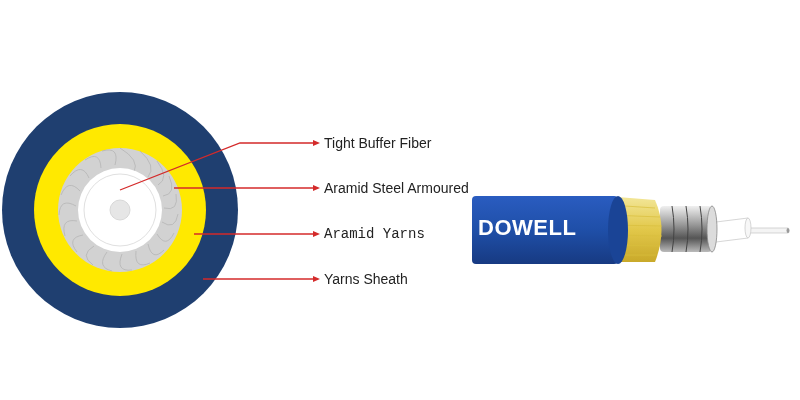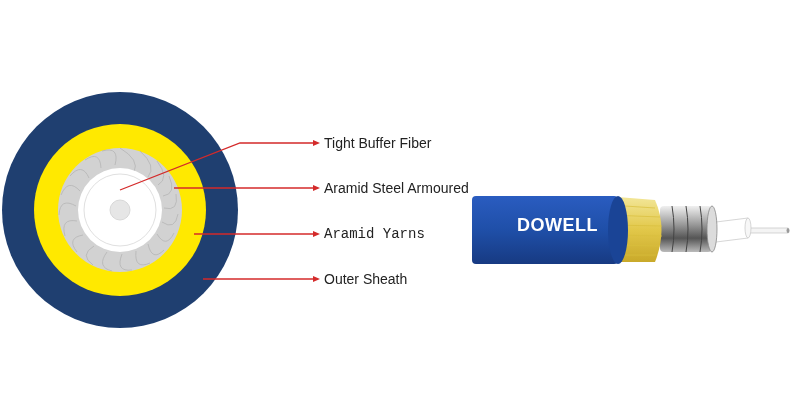--- a/index.html
+++ b/index.html
@@ -1,19 +1,19 @@
 <!DOCTYPE html>
 <html><head>
 <meta charset="utf-8">
 <style>
   html, body { margin:0; padding:0; background:#ffffff; }
   body { width:800px; height:400px; position:relative; overflow:hidden; font-family:"Liberation Sans", sans-serif; }
   svg { position:absolute; left:0; top:0; }
   .label { position:absolute; left:324px; font-size:14px; color:#222; line-height:16px; white-space:nowrap; }
-  .brand { position:absolute; left:480px; top:204px; width:120px; text-align:right; font-size:18px; font-weight:bold; color:#ffffff; letter-spacing:0.5px; font-family:"Liberation Sans", sans-serif; }
+  .brand { position:absolute; left:480px; top:204px; width:120px; text-align:left; font-size:22px; font-weight:bold; color:#ffffff; letter-spacing:0.5px; font-family:"Liberation Sans", sans-serif; }
 </style>
 </head>
 <body>
 
 <svg width="800" height="400" viewBox="0 0 800 400">
   <defs>
     <linearGradient id="jacket" x1="0" y1="0" x2="0" y2="1">
       <stop offset="0" stop-color="#2a5cc0"></stop>
       <stop offset="0.5" stop-color="#1f4fa8"></stop>
       <stop offset="1" stop-color="#173a82"></stop>
@@ -101,15 +101,15 @@
     </g>
 
     <rect x="472" y="196" width="146" height="68" rx="4" fill="url(#jacket)"></rect>
     <ellipse cx="618" cy="230" rx="10" ry="34" fill="#1a4496"></ellipse>
   </g>
 </svg>
 
 <div class="label" style="top:135px;">Tight Buffer Fiber</div>
 <div class="label" style="top:180px;">Aramid Steel Armoured</div>
 <div class="label" style="top:226px;font-family:Liberation Mono, monospace;">Aramid Yarns</div>
-<div class="label" style="top:271px;">Outer Sheath</div>
+<div class="label" style="top:271px;">Yarns Sheath</div>
 
 <div class="brand" style="left:478px;top:215px;">DOWELL</div>
 
 </body></html>

